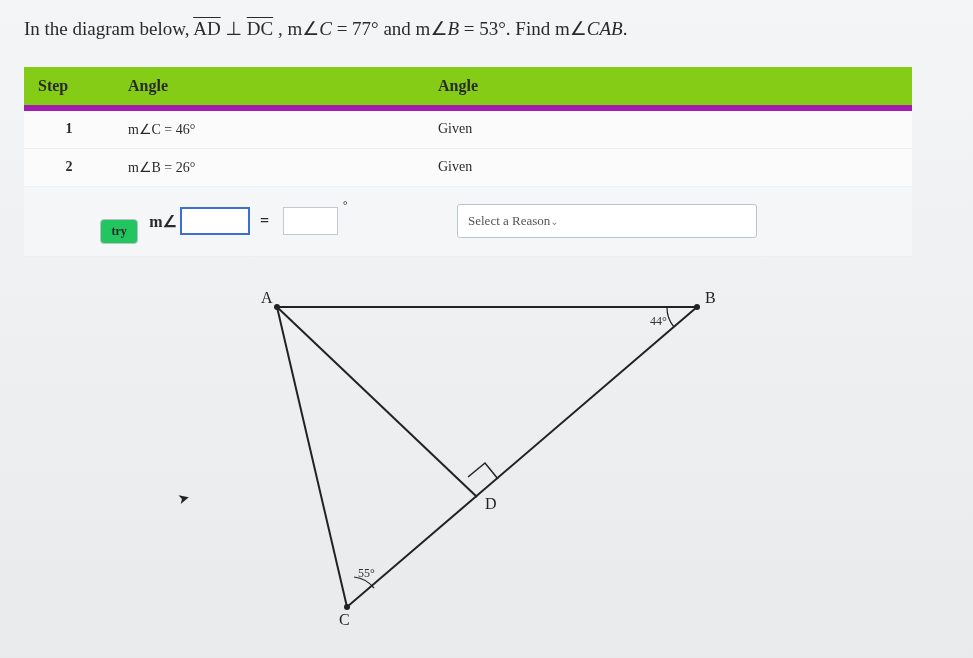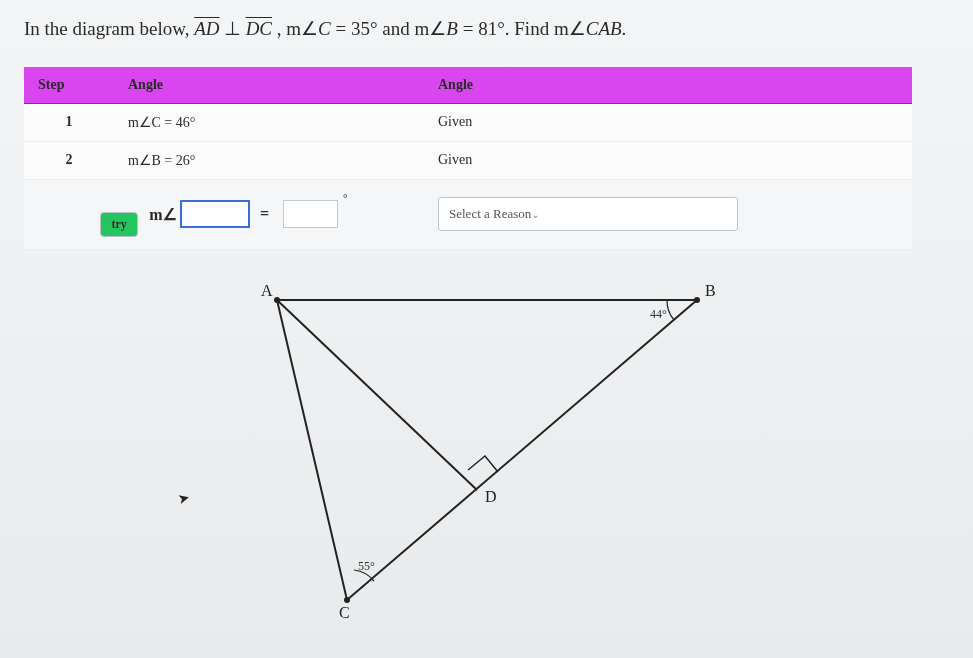--- a/index.html
+++ b/index.html
@@ -11,35 +11,34 @@
       height: 658px;
       color: #2a2a2a;
     }
     .prompt {
       font-size: 19px;
       margin-bottom: 24px;
       line-height: 1.4;
     }
     .overline {
       text-decoration: overline;
-      font-style: italic;
     }
     .math-it { font-style: italic; }
     .proof-table {
       width: 96%;
       border-collapse: collapse;
       margin-bottom: 10px;
     }
     .proof-table th {
       text-align: left;
       padding: 10px 14px;
       font-weight: 600;
-      font-size: 14px;
-      background: #d946ef;
-      border-bottom: 1px solid #a21caf;
+      font-size: 16px;
+      background: #84cc16;
+      border-bottom: 6px solid #a21caf;
     }
     .proof-table th:nth-child(1) { width: 90px; }
     .proof-table th:nth-child(2) { width: 310px; }
     .proof-table td {
       padding: 10px 14px;
       font-size: 14px;
       background: #fbfbfc;
       border-bottom: 1px solid #eceff2;
     }
     .proof-table td:first-child { text-align: center; font-weight: 600; }
@@ -77,20 +76,21 @@
       justify-content: flex-start;
       border: 1px solid #bbc5ce;
       background: #fff;
       height: 34px;
       width: 300px;
       padding: 0 10px;
       border-radius: 3px;
       font-size: 13px;
       color: #555;
       cursor: pointer;
+      margin-left: 19px;
     }
     .chev { font-size: 10px; color: #888; }
     .diagram-wrap {
       display: flex;
       justify-content: center;
       margin-top: 10px;
     }
     svg { overflow: visible; }
     .svg-label { font: 16px Georgia, serif; fill: #222; }
     .svg-small { font: 12px Georgia, serif; fill: #333; }
@@ -104,21 +104,21 @@
     }
   </style>
 </head>
 <body>
 
 <div class="prompt">
   <span>In the diagram below, </span>
   <span class="overline">AD</span>
   <span> ⊥ </span>
   <span class="overline">DC</span>
-  <span>,  m∠</span><span class="math-it">C</span><span> = 35° and m∠</span><span class="math-it">B</span><span> = 81°. Find m∠</span><span class="math-it">CAB</span><span>.</span>
+  <span>,  m∠</span><span class="math-it">C</span><span> = 77° and m∠</span><span class="math-it">B</span><span> = 53°. Find m∠</span><span class="math-it">CAB</span><span>.</span>
 </div>
 
 <table class="proof-table">
   <thead>
     <tr>
       <th>Step</th>
       <th>Angle</th>
       <th>Angle</th>
     </tr>
   </thead>

